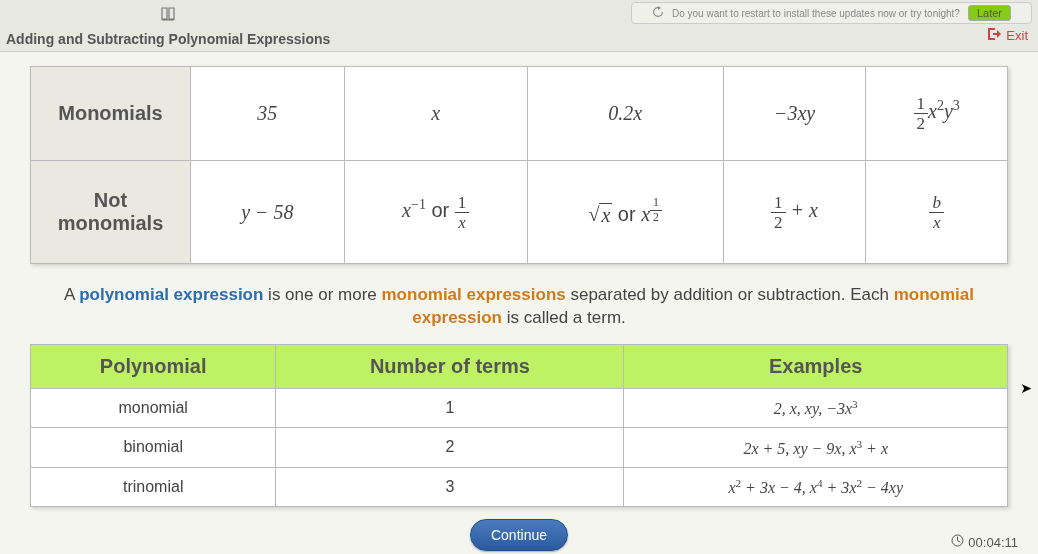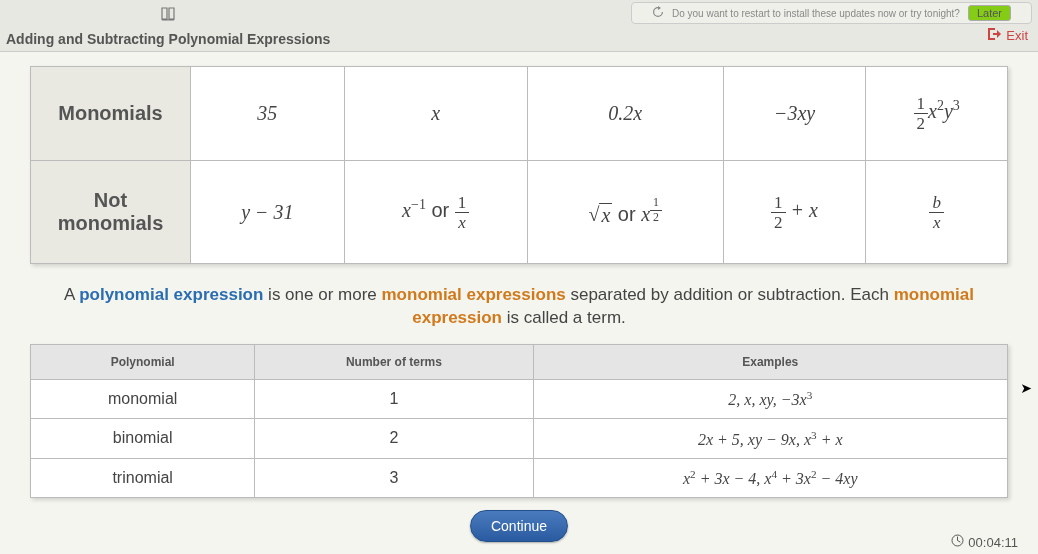--- a/index.html
+++ b/index.html
@@ -93,26 +93,26 @@
   }
   .kw-blue { color: #2a6db0; font-weight: bold; }
   .kw-orange { color: #d07a1c; font-weight: bold; }
   table.poly {
     border-collapse: collapse;
     width: 100%;
     background: #fff;
     box-shadow: 2px 2px 4px rgba(0,0,0,0.15);
   }
   table.poly th {
-    background: #e5e5e5;
+    background: #bef264;
     border: 1px solid #bbb;
     padding: 10px;
     font-weight: bold;
     color: #555;
-    font-size: 12px;
+    font-size: 20px;
   }
   table.poly td {
     border: 1px solid #bbb;
     padding: 9px 12px;
     text-align: center;
     font-size: 16px;
     color: #444;
   }
   .continue-wrap {
     text-align: center;
@@ -206,21 +206,21 @@
         <tr>
       <td class="rowhead">Monomials</td>
       <td><span class="math">35</span></td>
       <td><span class="math">x</span></td>
       <td><span class="math">0.2x</span></td>
       <td><span class="math">−3xy</span></td>
       <td><span class="math"><span class="frac"><span class="num">1</span><span class="den">2</span></span>x<sup>2</sup>y<sup>3</sup></span></td>
     </tr>
     <tr>
       <td class="rowhead">Not monomials</td>
-      <td><span class="math">y − 31</span></td>
+      <td><span class="math">y − 58</span></td>
       <td><span class="math">x<sup>−1</sup></span> <span style="font-style:normal">or</span> <span class="math"><span class="frac"><span class="num">1</span><span class="den"><span class="math">x</span></span></span></span></td>
       <td><span class="math"><span class="sqrt">
                 <span class="rad">√</span>
                 <span class="arg">x</span>
               </span></span> <span style="font-style:normal">or</span> <span class="math">x<sup><span class="frac"><span class="num">1</span><span class="den">2</span></span></sup></span></td>
       <td><span class="math"><span class="frac"><span class="num">1</span><span class="den">2</span></span> + x</span></td>
       <td><span class="math"><span class="frac"><span class="num"><span class="math">b</span></span><span class="den"><span class="math">x</span></span></span></span></td>
     </tr>
   </tbody>
     </table>

